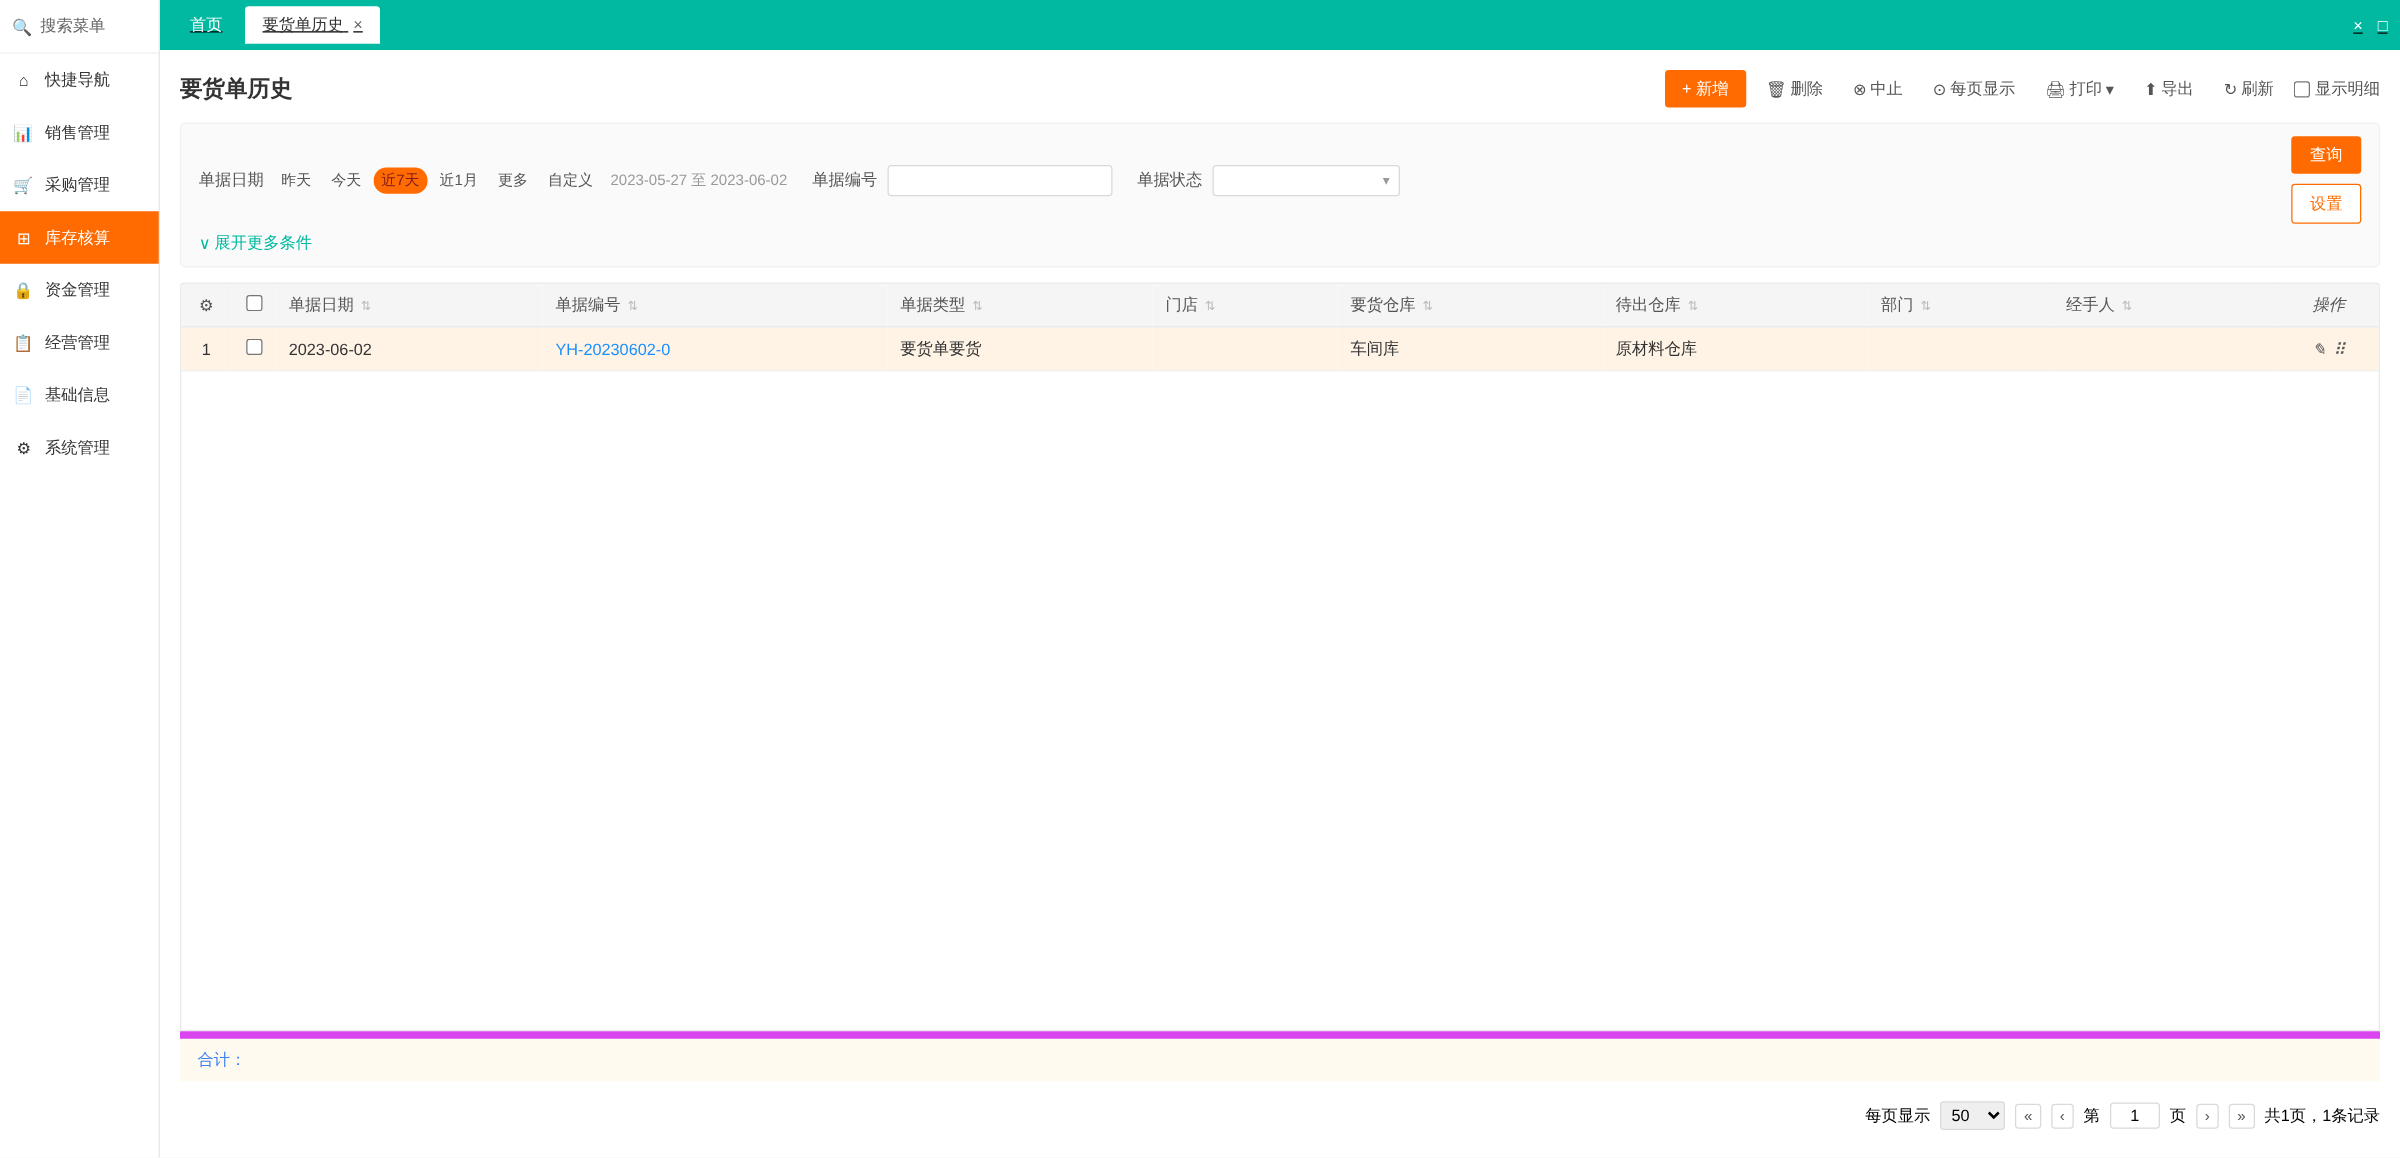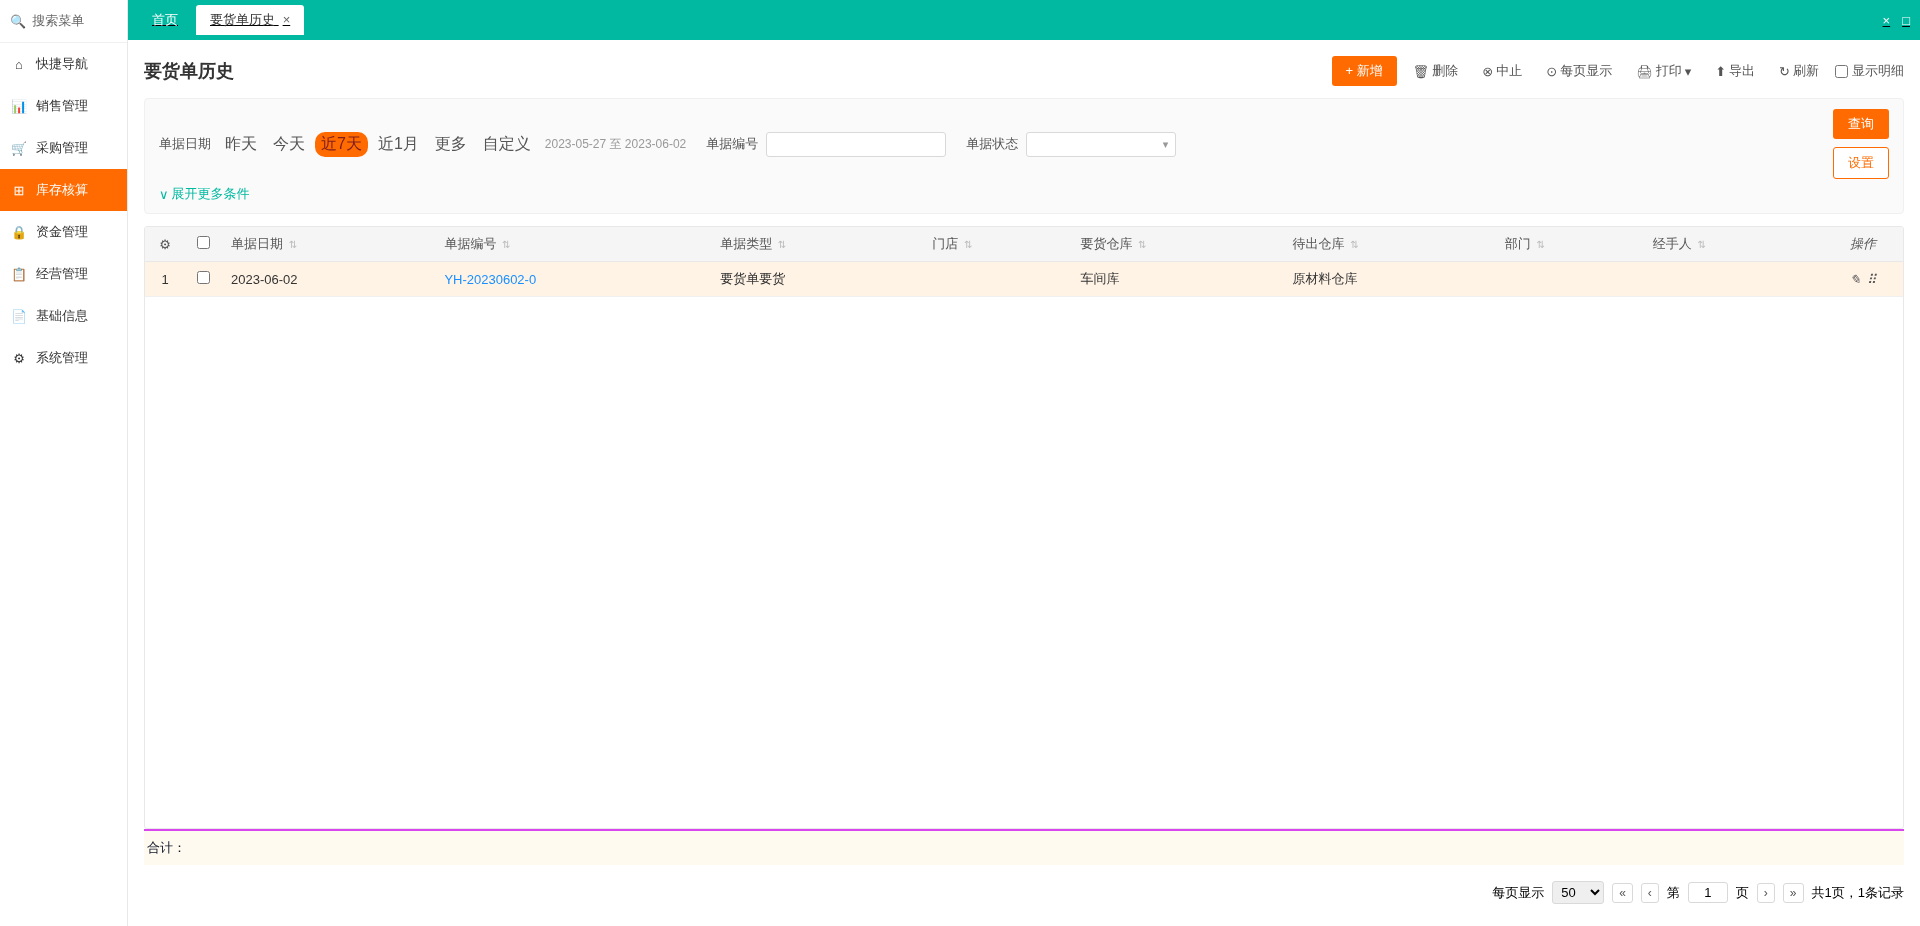--- a/index.html
+++ b/index.html
@@ -147,21 +147,21 @@
       align-items: center;
       gap: 8px;
     }
     .filter-label { color: #555; white-space: nowrap; }
     .date-shortcuts { display: flex; gap: 4px; align-items: center; }
     .date-shortcut {
       padding: 2px 6px;
       cursor: pointer;
       border-radius: 10px;
       color: #555;
-      font-size: 16px;
+      font-size: 12px;
     }
     .date-shortcut.active {
       background: #ff6b00;
       color: #7f1d1d;
     }
     .date-range { color: #999; font-size: 12px; }
     .filter-input {
       border: 1px solid #d9d9d9;
       border-radius: 3px;
       padding: 4px 8px;
@@ -237,25 +237,25 @@
     .link-text { color: #1890ff; cursor: pointer; }
     .ops-icons { display: flex; gap: 6px; justify-content: center; }
     .ops-icon { cursor: pointer; color: #555; }
 
     
     .sort-icon { color: #bbb; font-size: 10px; margin-left: 2px; }
 
     
     .table-footer {
       background: #fffaf0;
-      border-top: 2px solid #d946ef;
-      padding: 8px 3px;
-      display: flex;
-      align-items: center;
-      color: #0f172a;
+      border-top: 6px solid #d946ef;
+      padding: 8px 14px;
+      display: flex;
+      align-items: center;
+      color: #3b82f6;
       font-size: 13px;
       flex-shrink: 0;
     }
     .pagination {
       margin-top: 10px;
       display: flex;
       align-items: center;
       gap: 8px;
       justify-content: flex-end;
       flex-shrink: 0;

